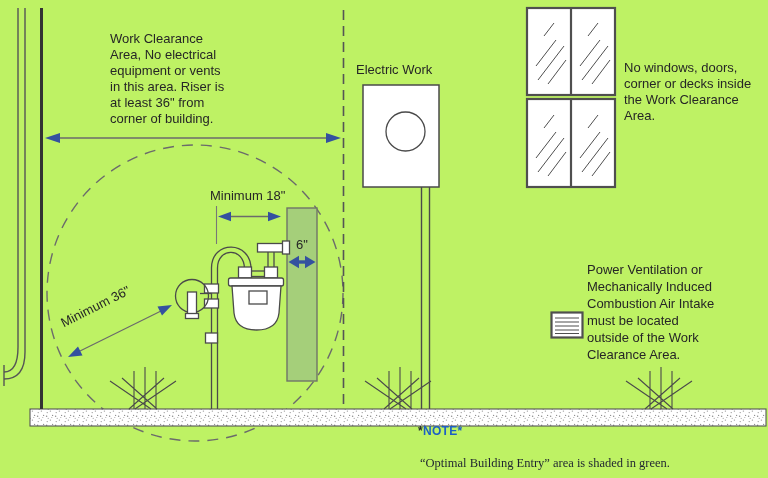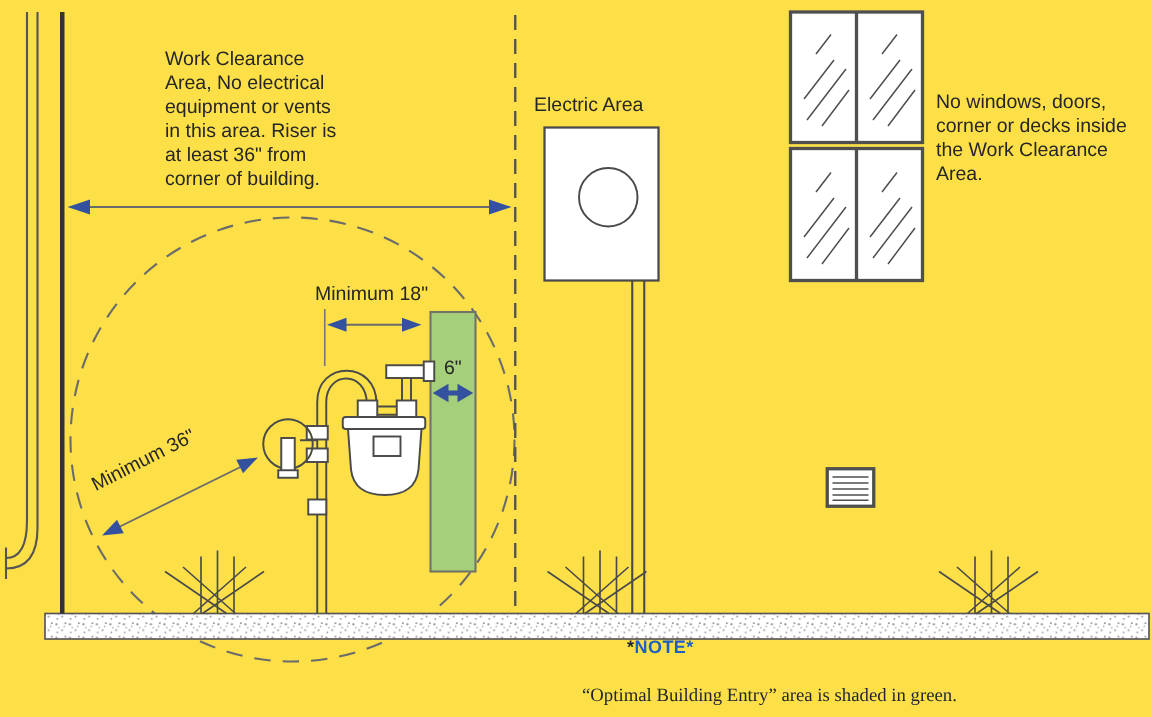--- a/index.html
+++ b/index.html
@@ -1,19 +1,19 @@
 <!DOCTYPE html>
 <html><head>
 <meta charset="utf-8">
 <style>
   html,body{margin:0;padding:0;background:#ffffff;}
   #stage{
     position:relative;
     width:768px;height:478px;
-    background:#fde047;
+    background:#bef264;
     font-family:"Liberation Sans", sans-serif;
     overflow:hidden;
   }
   #diagram-svg{position:absolute;left:0;top:0;}
   .lbl{
     position:absolute;
     color:#262626;
     font-size:13px;
     line-height:16px;
     white-space:pre-line;
@@ -174,31 +174,37 @@
     <use href="#grass" x="659" y="407"></use>
   </svg>
 
   <div class="lbl" id="work-clearance-note" style="left:110px;top:31px;width:130px;">Work Clearance
 Area, No electrical
 equipment or vents
 in this area.  Riser is
 at least 36" from
 corner of building.</div>
 
-  <div class="lbl" style="left:356px;top:62px;width:110px;">Electric Area</div>
+  <div class="lbl" style="left:356px;top:62px;width:110px;">Electric Work</div>
 
   <div class="lbl" style="left:624px;top:60px;width:140px;">No windows, doors,
 corner or decks inside
 the Work Clearance
 Area.</div>
 
   <div class="lbl" style="left:210px;top:188px;width:100px;white-space:nowrap;">Minimum 18"</div>
 
   <div class="lbl" id="six-label" style="left:296px;top:237px;">6"</div>
 
   <div class="lbl" id="min36-label" style="left:62px;top:316px;">Minimum 36"</div>
 
+  <div class="lbl tight" style="left:587px;top:261px;width:160px;">Power Ventilation or
+Mechanically Induced
+Combustion Air Intake
+must be located
+outside of the Work
+Clearance Area.</div>
 
   <div id="note-heading" style="left:418px;top:424px;"><span class="star">*</span><span class="word">NOTE*</span></div>
 
-  <div id="note-body" style="left:388px;top:456px;">“Optimal Building Entry” area is shaded in green.</div>
+  <div id="note-body" style="left:420px;top:456px;">“Optimal Building Entry” area is shaded in green.</div>
 
 </div>
 
 </body></html>

